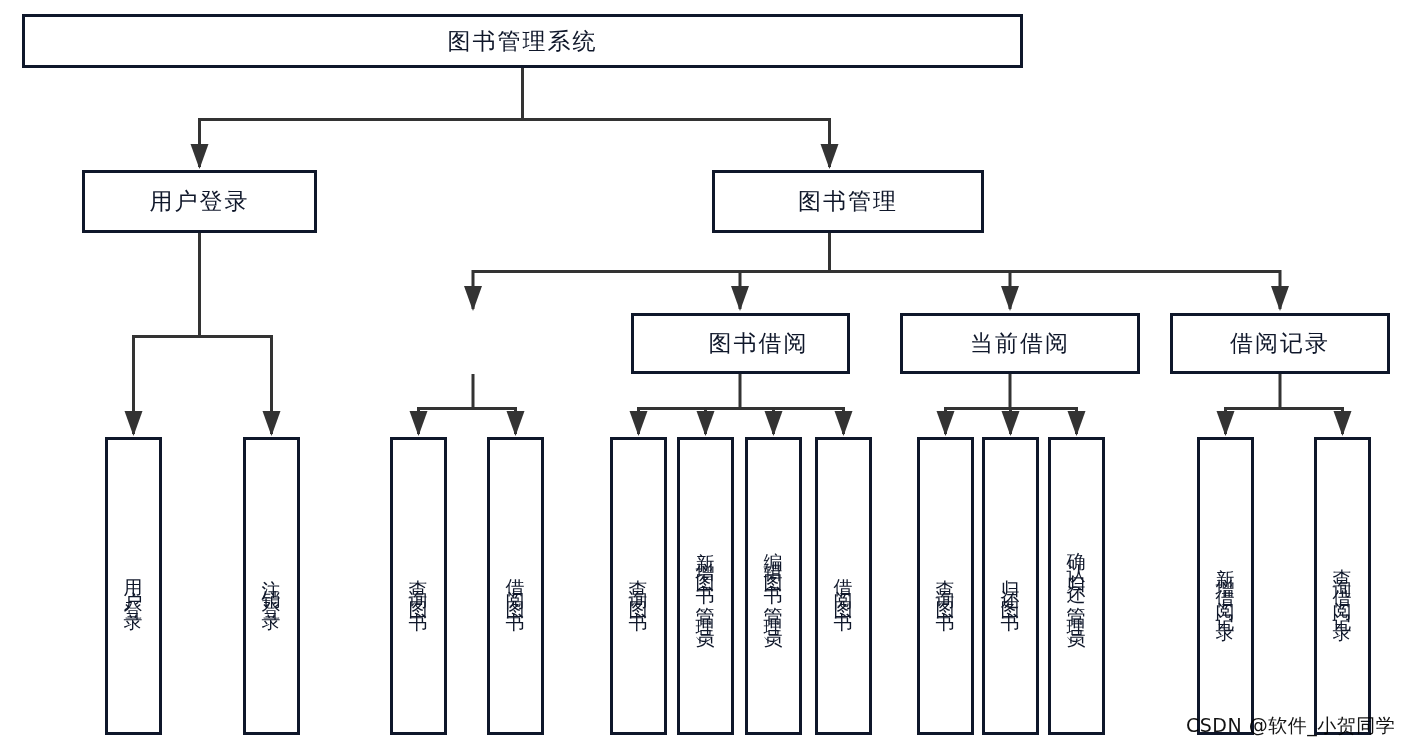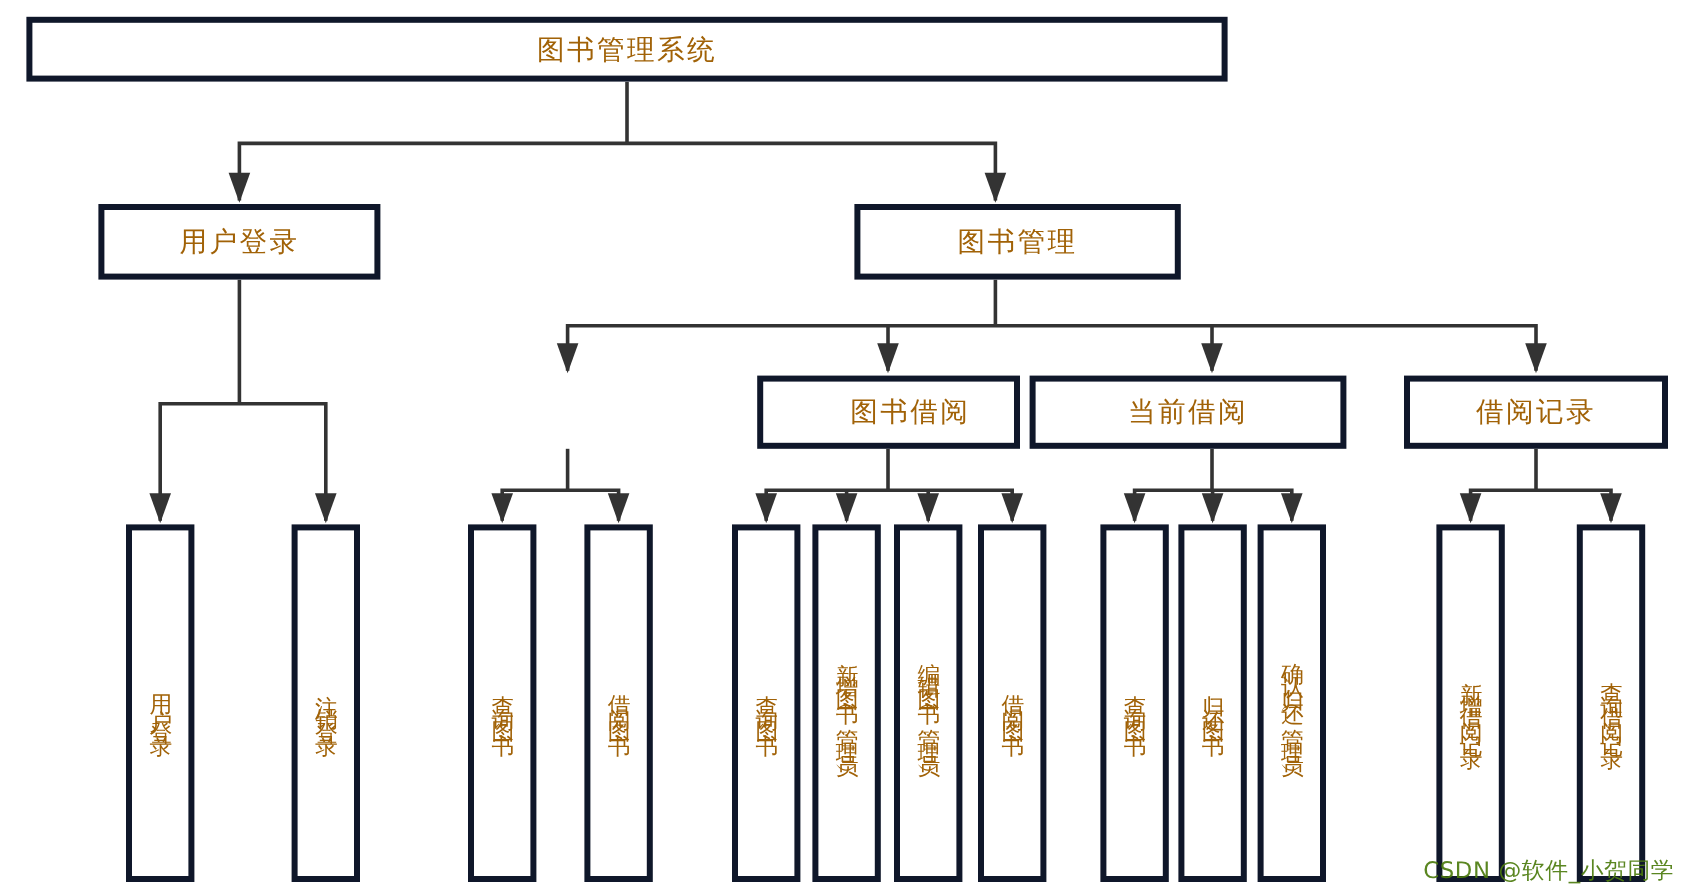--- a/index.html
+++ b/index.html
@@ -9,43 +9,43 @@
     width: 1405px;
     height: 747px;
     background: #ffffff;
     overflow: hidden;
   }
   #wires { position: absolute; left: 0; top: 0; z-index: 0; }
   .node {
     position: absolute;
     box-sizing: border-box;
     background: #ffffff;
-    border: 5px solid #0f172a;
+    border: 3px solid #0f172a;
     display: flex;
     align-items: center;
     justify-content: center;
     z-index: 1;
-    color: #a16207;
+    color: #0f172a;
   }
   .node-h { font-size: 23px; letter-spacing: 2px; white-space: nowrap; }
   .node-v span {
     writing-mode: vertical-rl;
     text-orientation: mixed;
     font-size: 19px;
     letter-spacing: 11px;
     line-height: 1;
     white-space: nowrap;
   }
   #watermark {
     position: absolute;
     left: 1186px;
     top: 713px;
     z-index: 3;
     font-size: 19px;
-    color: #4d7c0f;
+    color: #000000;
     opacity: 0.92;
     white-space: nowrap;
     letter-spacing: 0.5px;
   }
 </style>
 </head>
 <body>
 
 <div id="stage">
 
@@ -107,21 +107,21 @@
   <div class="node node-h" style="left:82px; top:170px; width:235px; height:63px;">
     <span>用户登录</span>
   </div>
   <div class="node node-h" style="left:712px; top:170px; width:272px; height:63px;">
     <span>图书管理</span>
   </div>
 
   <div class="node node-h" style="left:631px; top:313px; width:219px; height:61px;padding-left:36px;">
     <span>图书借阅</span>
   </div>
-  <div class="node node-h" style="left:858px; top:313px; width:264px; height:61px;">
+  <div class="node node-h" style="left:900px; top:313px; width:240px; height:61px;">
     <span>当前借阅</span>
   </div>
   <div class="node node-h" style="left:1170px; top:313px; width:220px; height:61px;">
     <span>借阅记录</span>
   </div>
 
   <div class="node node-v" style="left:105px; top:437px; width:57px; height:298px;">
     <span>用户登录</span>
   </div>
   <div class="node node-v" style="left:243px; top:437px; width:57px; height:298px;">

